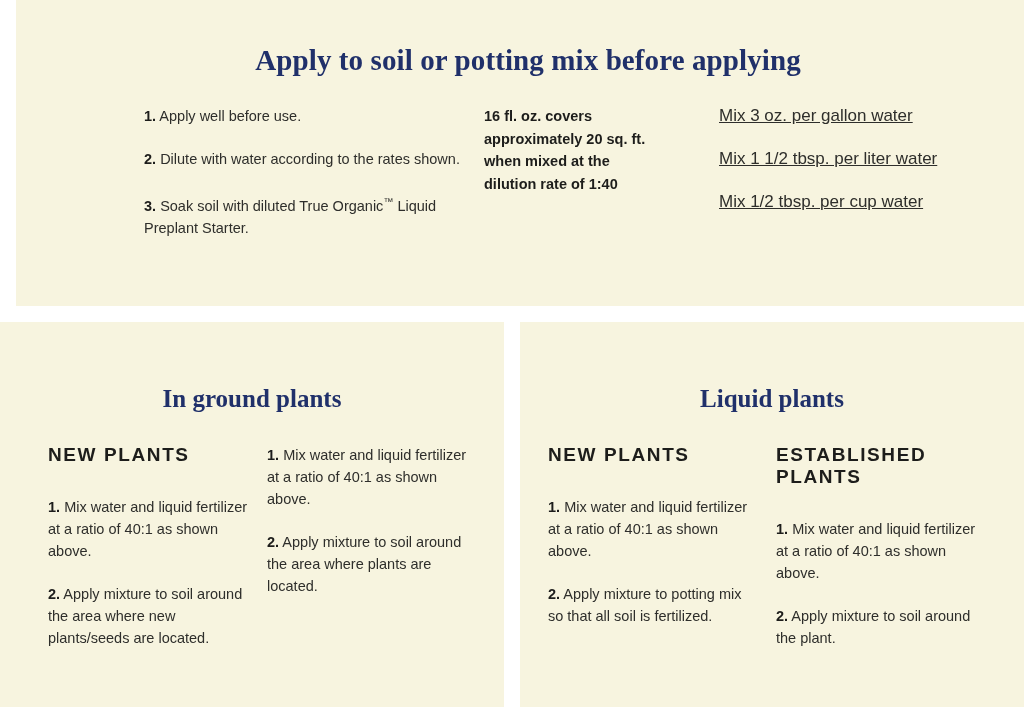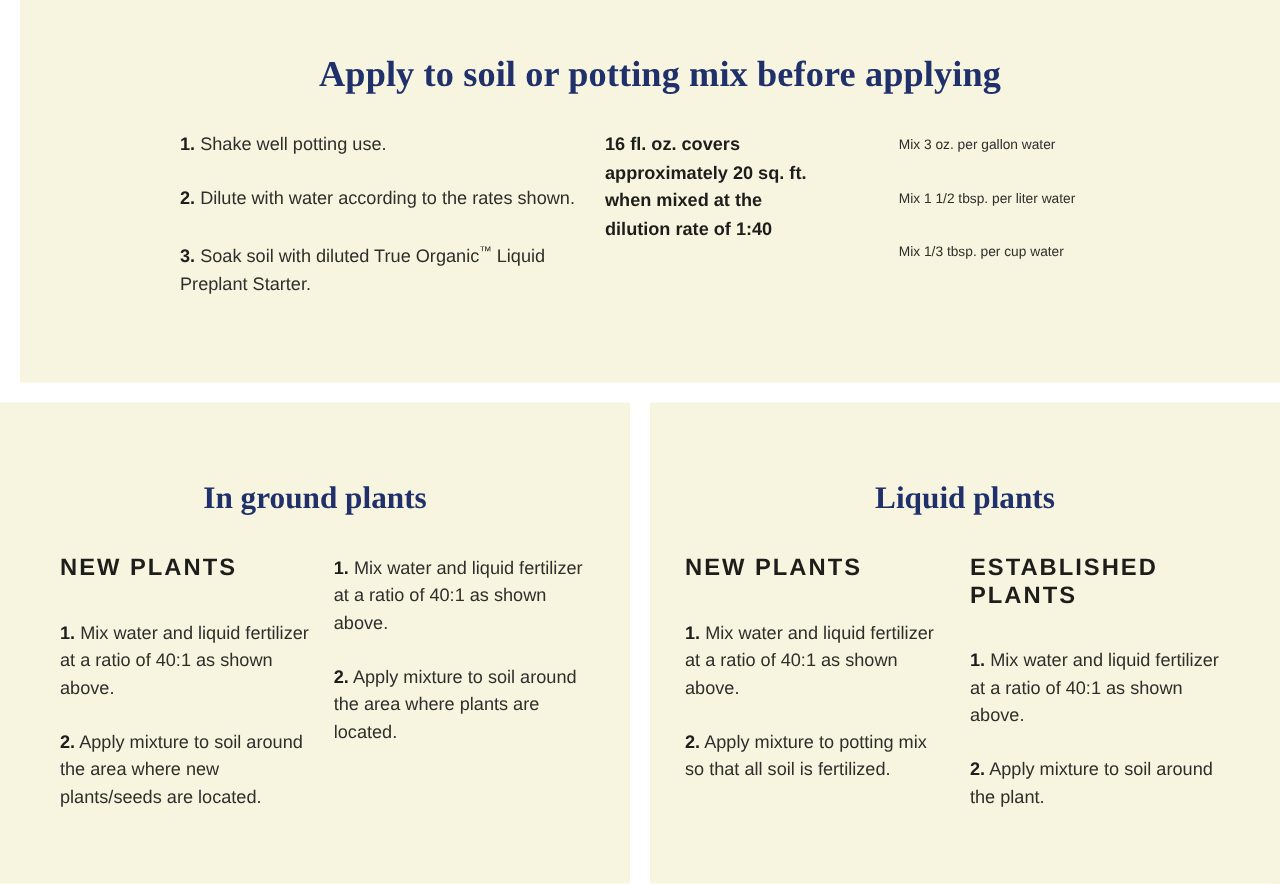--- a/index.html
+++ b/index.html
@@ -72,24 +72,25 @@
 
   .coverage-text {
     font-size: 14.5px;
     line-height: 22.5px;
     color: #1d1d1b;
     font-weight: 700;
     margin: 0;
   }
 
   .rate-line {
-    font-size: 11px;
+    font-size: 17px;
     line-height: 22px;
     color: #2e2e2b;
     margin: 0 0 21px 0;
+    text-decoration: underline;
   }
   .rate-line:last-child { margin-bottom: 0; }
 
   
   .bottom-left {
     position: absolute;
     left: 0;
     top: 322px;
     width: 504px;
     height: 385px;
@@ -155,41 +156,41 @@
 <div class="page">
 
   <div class="top-panel">
     <h1 class="top-title">Apply to soil or potting mix before applying</h1>
 
     <div class="top-columns">
 
       <div class="col-steps">
         <p class="body-text">
           <b>1.</b>
-          <span>Shake well potting use.</span>
+          <span>Apply well before use.</span>
         </p>
         <p class="body-text">
           <b>2.</b>
           <span>Dilute with water according to the rates shown.</span>
         </p>
         <p class="body-text">
           <b>3.</b>
           <span>Soak soil with diluted True Organic</span><span class="tm">™</span>
           <span>Liquid Preplant Starter.</span>
         </p>
       </div>
 
       <div class="col-coverage">
         <p class="coverage-text">16 fl. oz. covers approximately 20 sq. ft. when mixed at the dilution rate of 1:40</p>
       </div>
 
       <div class="col-rates">
         <p class="rate-line">Mix 3 oz. per gallon water</p>
         <p class="rate-line">Mix 1 1/2 tbsp. per liter water</p>
-        <p class="rate-line">Mix 1/3 tbsp. per cup water</p>
+        <p class="rate-line">Mix 1/2 tbsp. per cup water</p>
       </div>
 
     </div>
   </div>
 
   <div class="bottom-left">
     <h2 class="panel-title">In ground plants</h2>
     <div class="panel-columns">
 
       <div class="sub-col">

